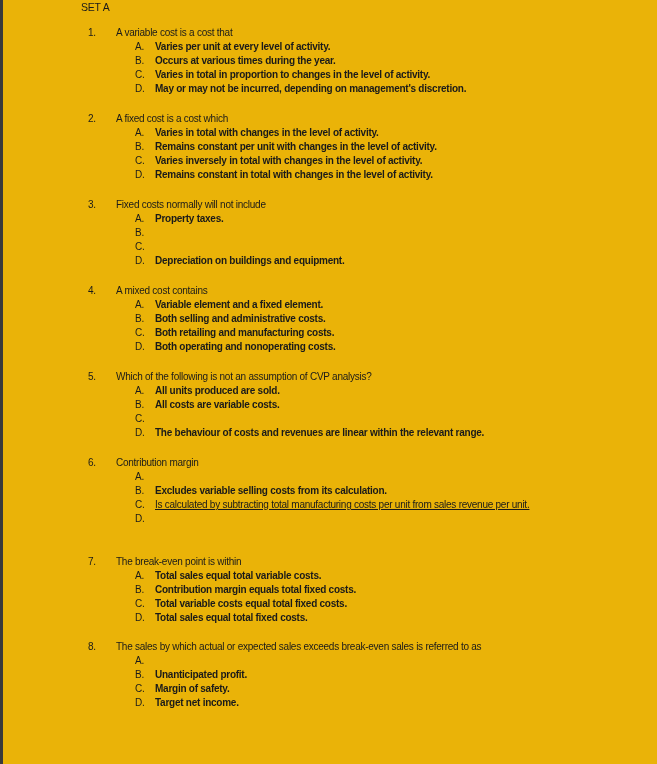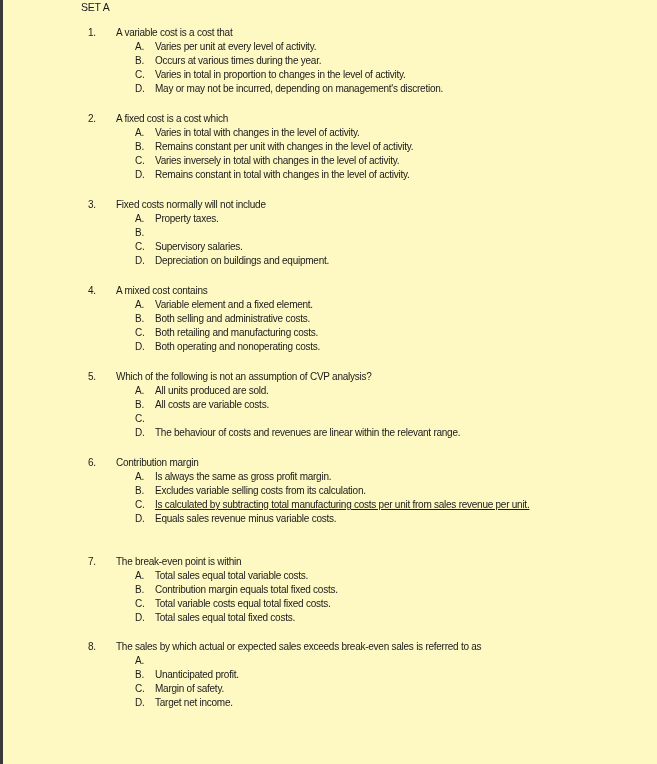--- a/index.html
+++ b/index.html
@@ -22,21 +22,21 @@
       width: 3px;
       height: 764px;
       background: #3a3a3a;
     }
     .page {
       position: absolute;
       left: 3px;
       top: 0;
       width: 654px;
       height: 764px;
-      background: #fef9c3;
+      background: #eab308;
     }
     .set-title {
       position: absolute;
       left: 78px;
       top: 0px;
       font-size: 10.5px;
       line-height: 14px;
       letter-spacing: -0.2px;
     }
     .question {
@@ -81,20 +81,21 @@
       display: block;
     }
     .opt-text.justify {
       text-align: justify;
       text-align-last: left;
       white-space: normal;
       text-decoration: underline;
     }
     .opt-text.nowrap {
       white-space: nowrap;
+      font-weight: bold;
     }
   </style>
 </head>
 <body>
 
 <div class="left-edge"></div>
 
 <div class="page">
 
   <div class="set-title">SET A</div>
@@ -152,21 +153,20 @@
     </div>
     <div class="opt">
       <span class="opt-letter">A.</span>
       <span class="opt-text nowrap">Property taxes.</span>
     </div>
     <div class="opt">
       <span class="opt-letter">B.</span>
     </div>
     <div class="opt">
       <span class="opt-letter">C.</span>
-      <span class="opt-text nowrap">Supervisory salaries.</span>
     </div>
     <div class="opt">
       <span class="opt-letter">D.</span>
       <span class="opt-text nowrap">Depreciation on buildings and equipment.</span>
     </div>
   </div>
 
   <div class="question" style="top:284px;">
     <div class="q-row">
       <span class="q-num">4.</span>
@@ -212,33 +212,31 @@
     </div>
   </div>
 
   <div class="question" style="top:456px;">
     <div class="q-row">
       <span class="q-num">6.</span>
       <span class="q-text">Contribution margin</span>
     </div>
     <div class="opt">
       <span class="opt-letter">A.</span>
-      <span class="opt-text nowrap">Is always the same as gross profit margin.</span>
     </div>
     <div class="opt">
       <span class="opt-letter">B.</span>
       <span class="opt-text nowrap">Excludes variable selling costs from its calculation.</span>
     </div>
     <div class="opt">
       <span class="opt-letter">C.</span>
       <span class="opt-text justify">Is calculated by subtracting total manufacturing costs per unit from sales revenue per unit.</span>
     </div>
     <div class="opt">
       <span class="opt-letter">D.</span>
-      <span class="opt-text nowrap">Equals sales revenue minus variable costs.</span>
     </div>
   </div>
 
   <div class="question" style="top:555px;">
     <div class="q-row">
       <span class="q-num">7.</span>
       <span class="q-text">The break-even point is within</span>
     </div>
     <div class="opt">
       <span class="opt-letter">A.</span>

